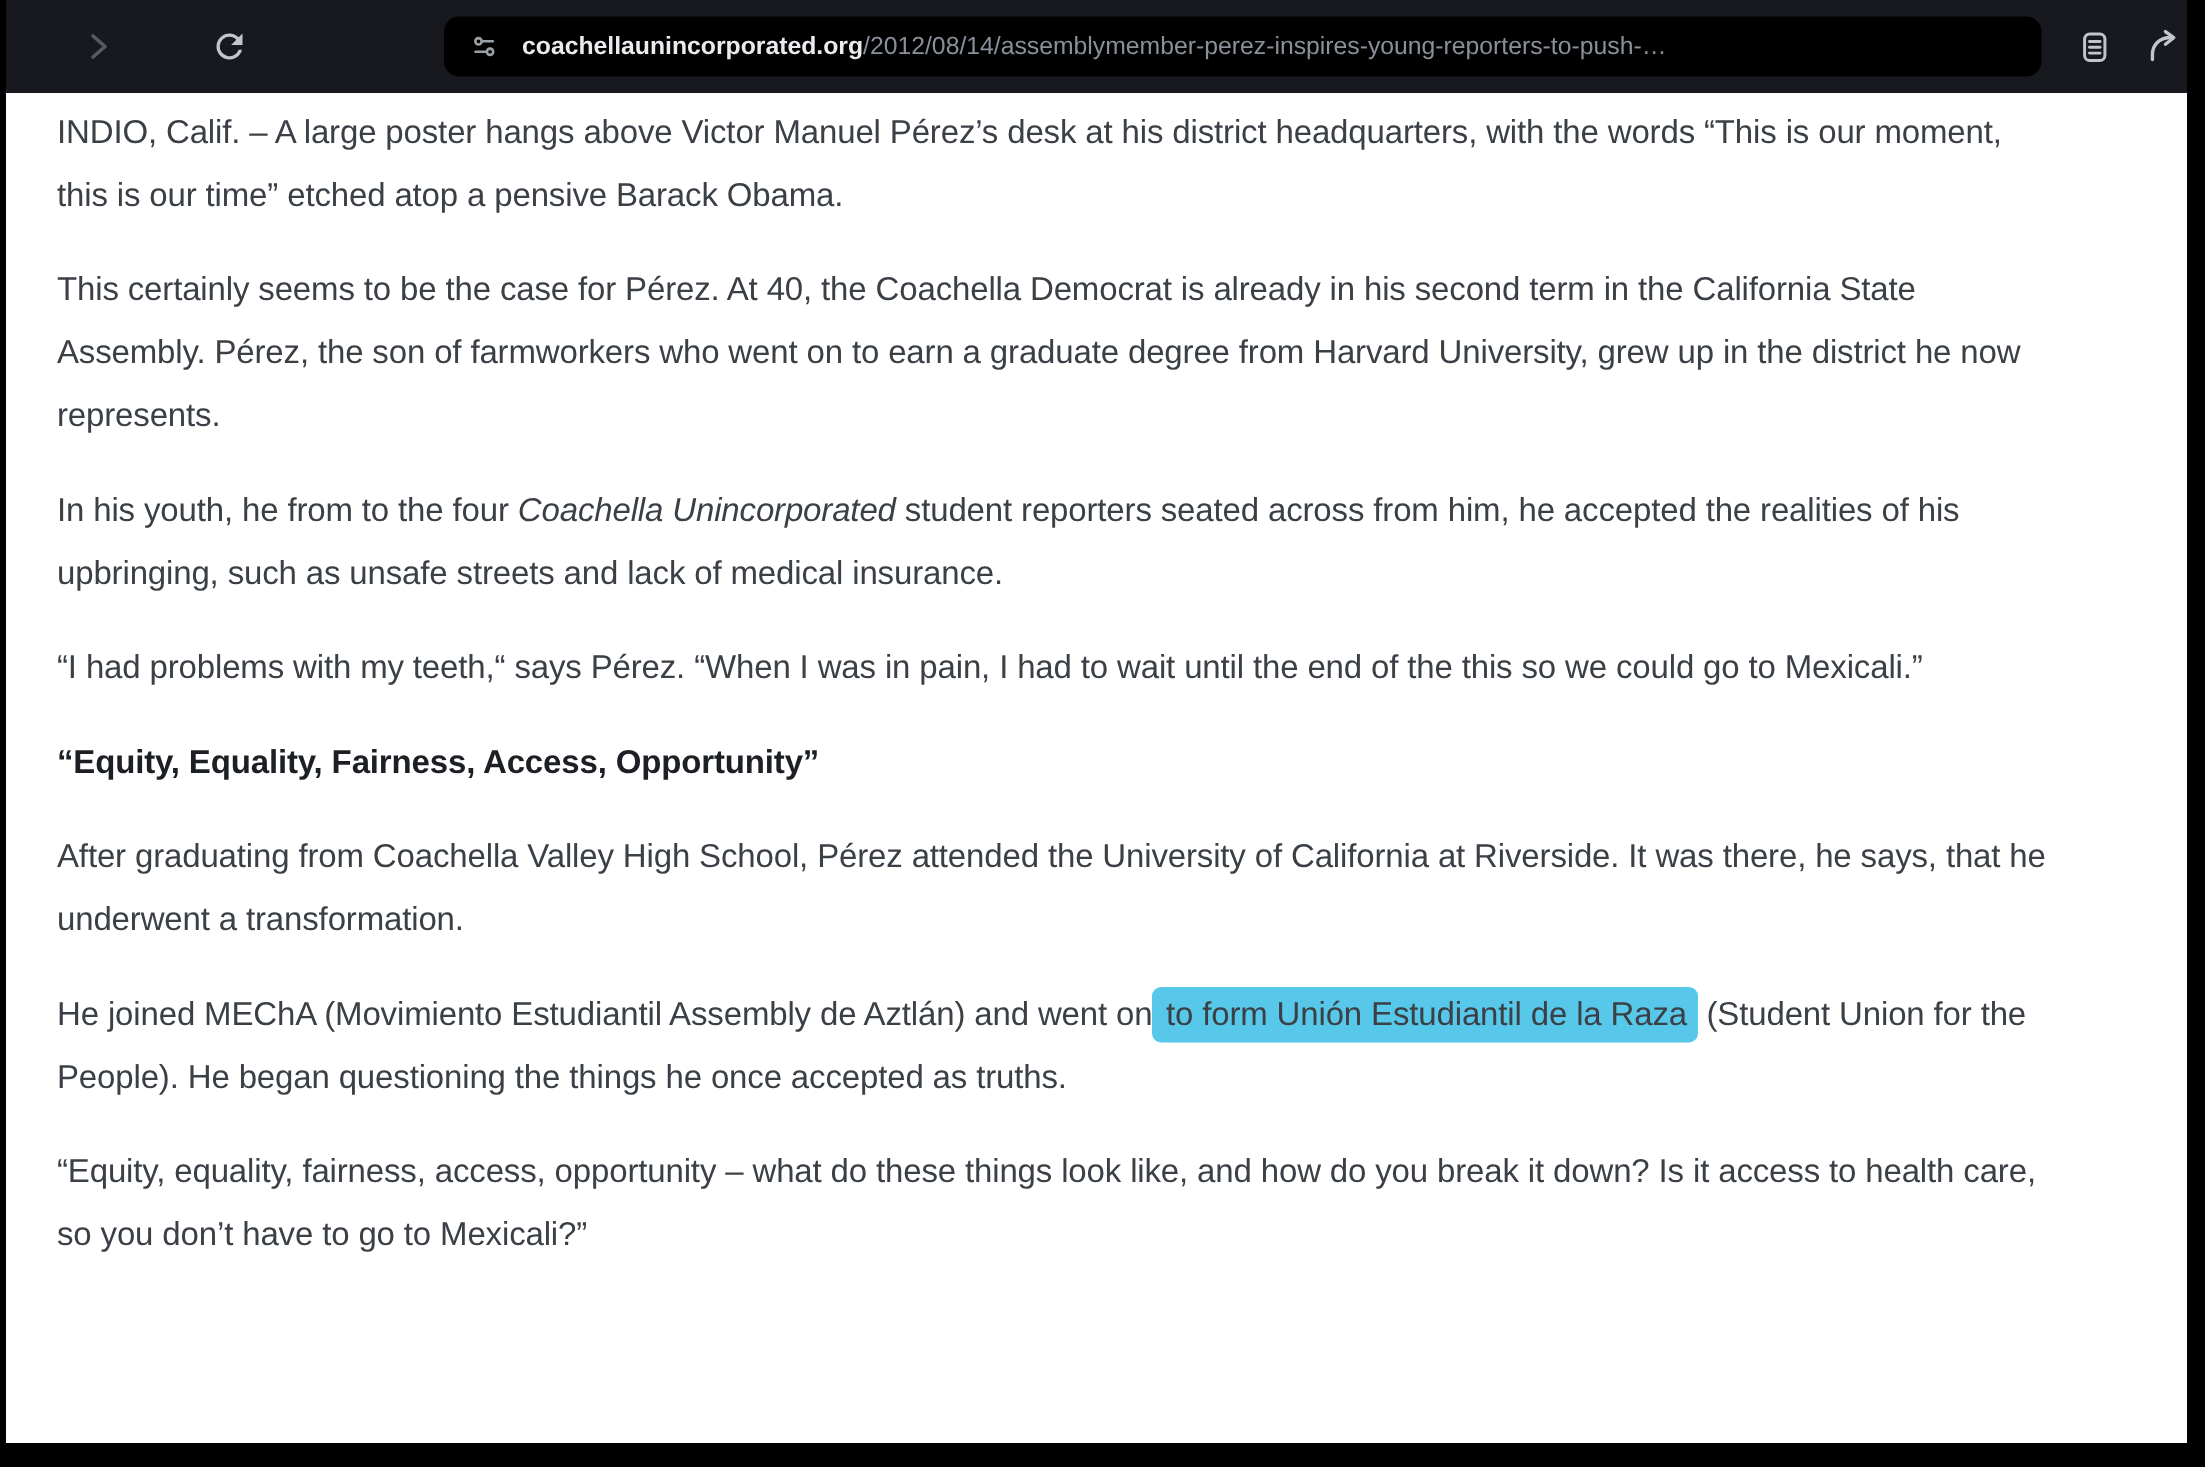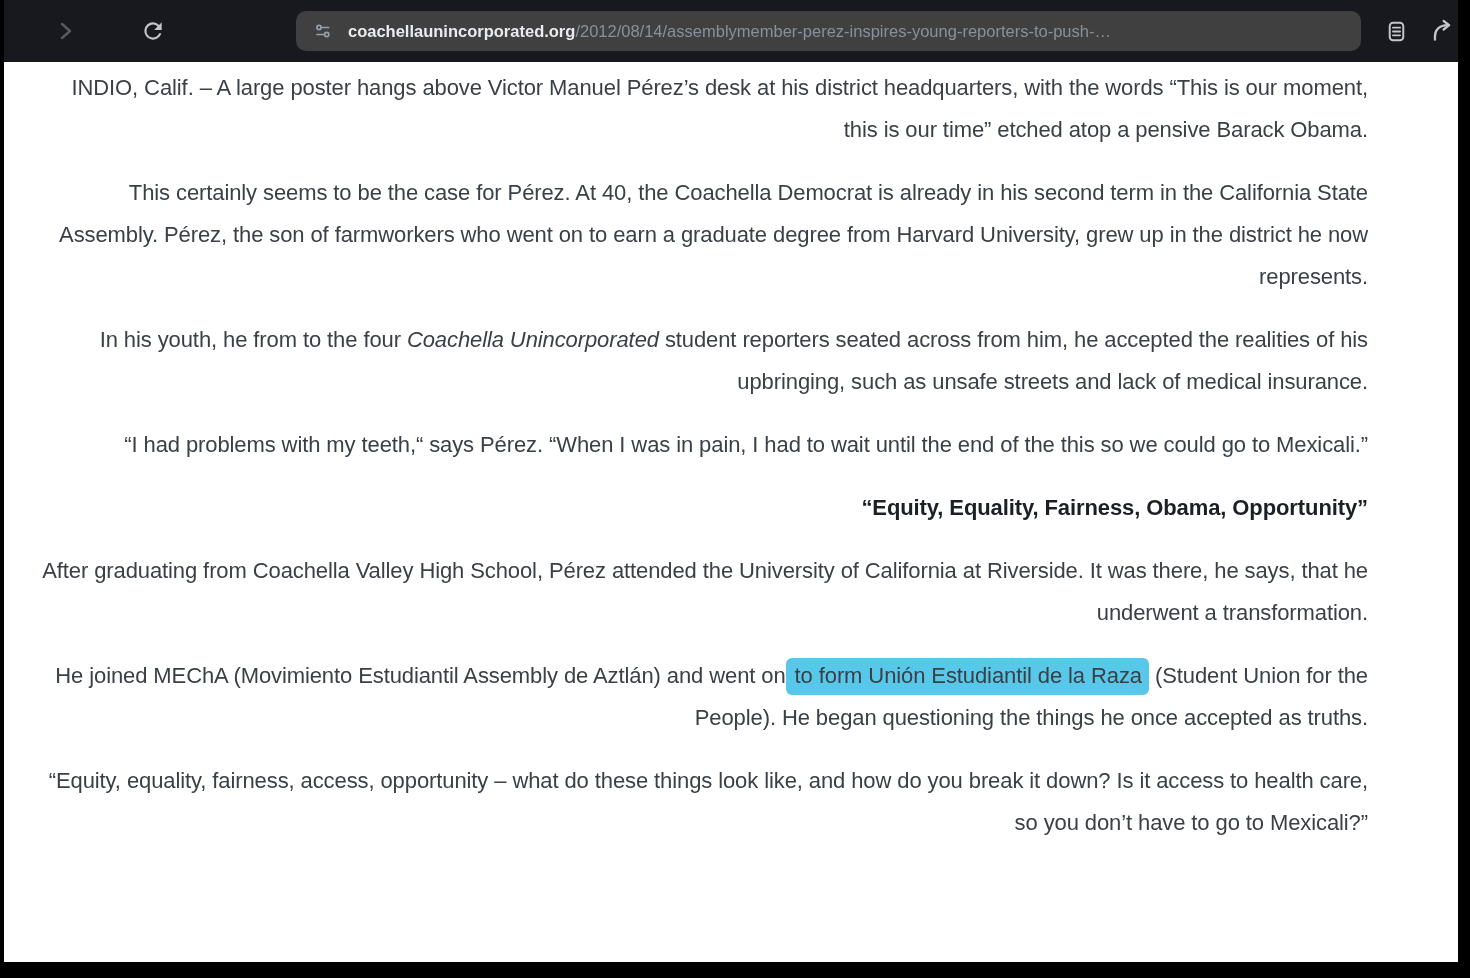--- a/index.html
+++ b/index.html
@@ -29,21 +29,21 @@
   .nav-btn {
     display: flex; align-items: center; justify-content: center;
     width: 30px; height: 30px;
     flex: 0 0 auto;
   }
   .btn-forward { margin-left: 46px; }
   .btn-reload { margin-left: 58px; }
   .urlbar {
     margin-left: 128px;
     width: 1065px; height: 40px;
-    background: #404040;
+    background: #000000;
     border-radius: 10px;
     display: flex; align-items: center;
     padding: 0 16px;
     overflow: hidden;
     white-space: nowrap;
   }
   .urlbar .tune { margin-right: 14px; flex: 0 0 auto; display: flex; }
   .url-domain {
     color: #e9ebee;
     font-weight: bold;
@@ -54,21 +54,20 @@
     font-size: 16.5px;
   }
   .btn-reader { margin-left: 20px; }
   .btn-share { margin-left: 16px; }
   
   .content {
     flex: 1 1 auto;
     background: #ffffff;
     padding: 3px 0 0 34px;
     overflow: hidden;
-    text-align: right;
   }
   .para {
     width: 1330px;
     font-size: 22px;
     line-height: 42px;
     letter-spacing: -0.1px;
     color: #3b4046;
     margin: 21px 0;
   }
   .para:first-child { margin-top: 2px; }
@@ -141,19 +140,19 @@
       </span>
     </div>
 
   </div>
 
   <div class="content">
       <p class="para"><span>INDIO, Calif. –  A large poster hangs above Victor Manuel Pérez’s desk at his district headquarters, with the words “This is our moment, this is our time” etched atop a pensive Barack Obama.</span></p>
       <p class="para"><span>This certainly seems to be the case for Pérez. At 40, the Coachella Democrat is already in his second term in the California State Assembly. Pérez, the son of farmworkers who went on to earn a graduate degree from Harvard University, grew up in the district he now represents.</span></p>
       <p class="para"><span>In his youth, he from to the four </span><span class="seg-italic">Coachella Unincorporated</span><span> student reporters seated across from him, he accepted the realities of his upbringing, such as unsafe streets and lack of medical insurance.</span></p>
       <p class="para"><span>“I had problems with my teeth,“ says Pérez. “When I was in pain, I had to wait until the end of the this so we could go to Mexicali.”</span></p>
-      <p class="para heading"><span>“Equity, Equality, Fairness, Obama, Opportunity”</span></p>
+      <p class="para heading"><span>“Equity, Equality, Fairness, Access, Opportunity”</span></p>
       <p class="para"><span>After graduating from Coachella Valley High School, Pérez attended the University of California at Riverside. It was there, he says, that he underwent a transformation.</span></p>
       <p class="para"><span>He joined MEChA (Movimiento Estudiantil Assembly de Aztlán) and went on</span><span class="seg-highlight"> to form Unión Estudiantil de la Raza</span><span> (Student Union for the People). He began questioning the things he once accepted as truths.</span></p>
       <p class="para"><span>“Equity, equality, fairness, access, opportunity – what do these things look like, and how do you break it down? Is it access to health care, so you don’t have to go to Mexicali?”</span></p>
     </div>
 
 </div>
 
 </body></html>

